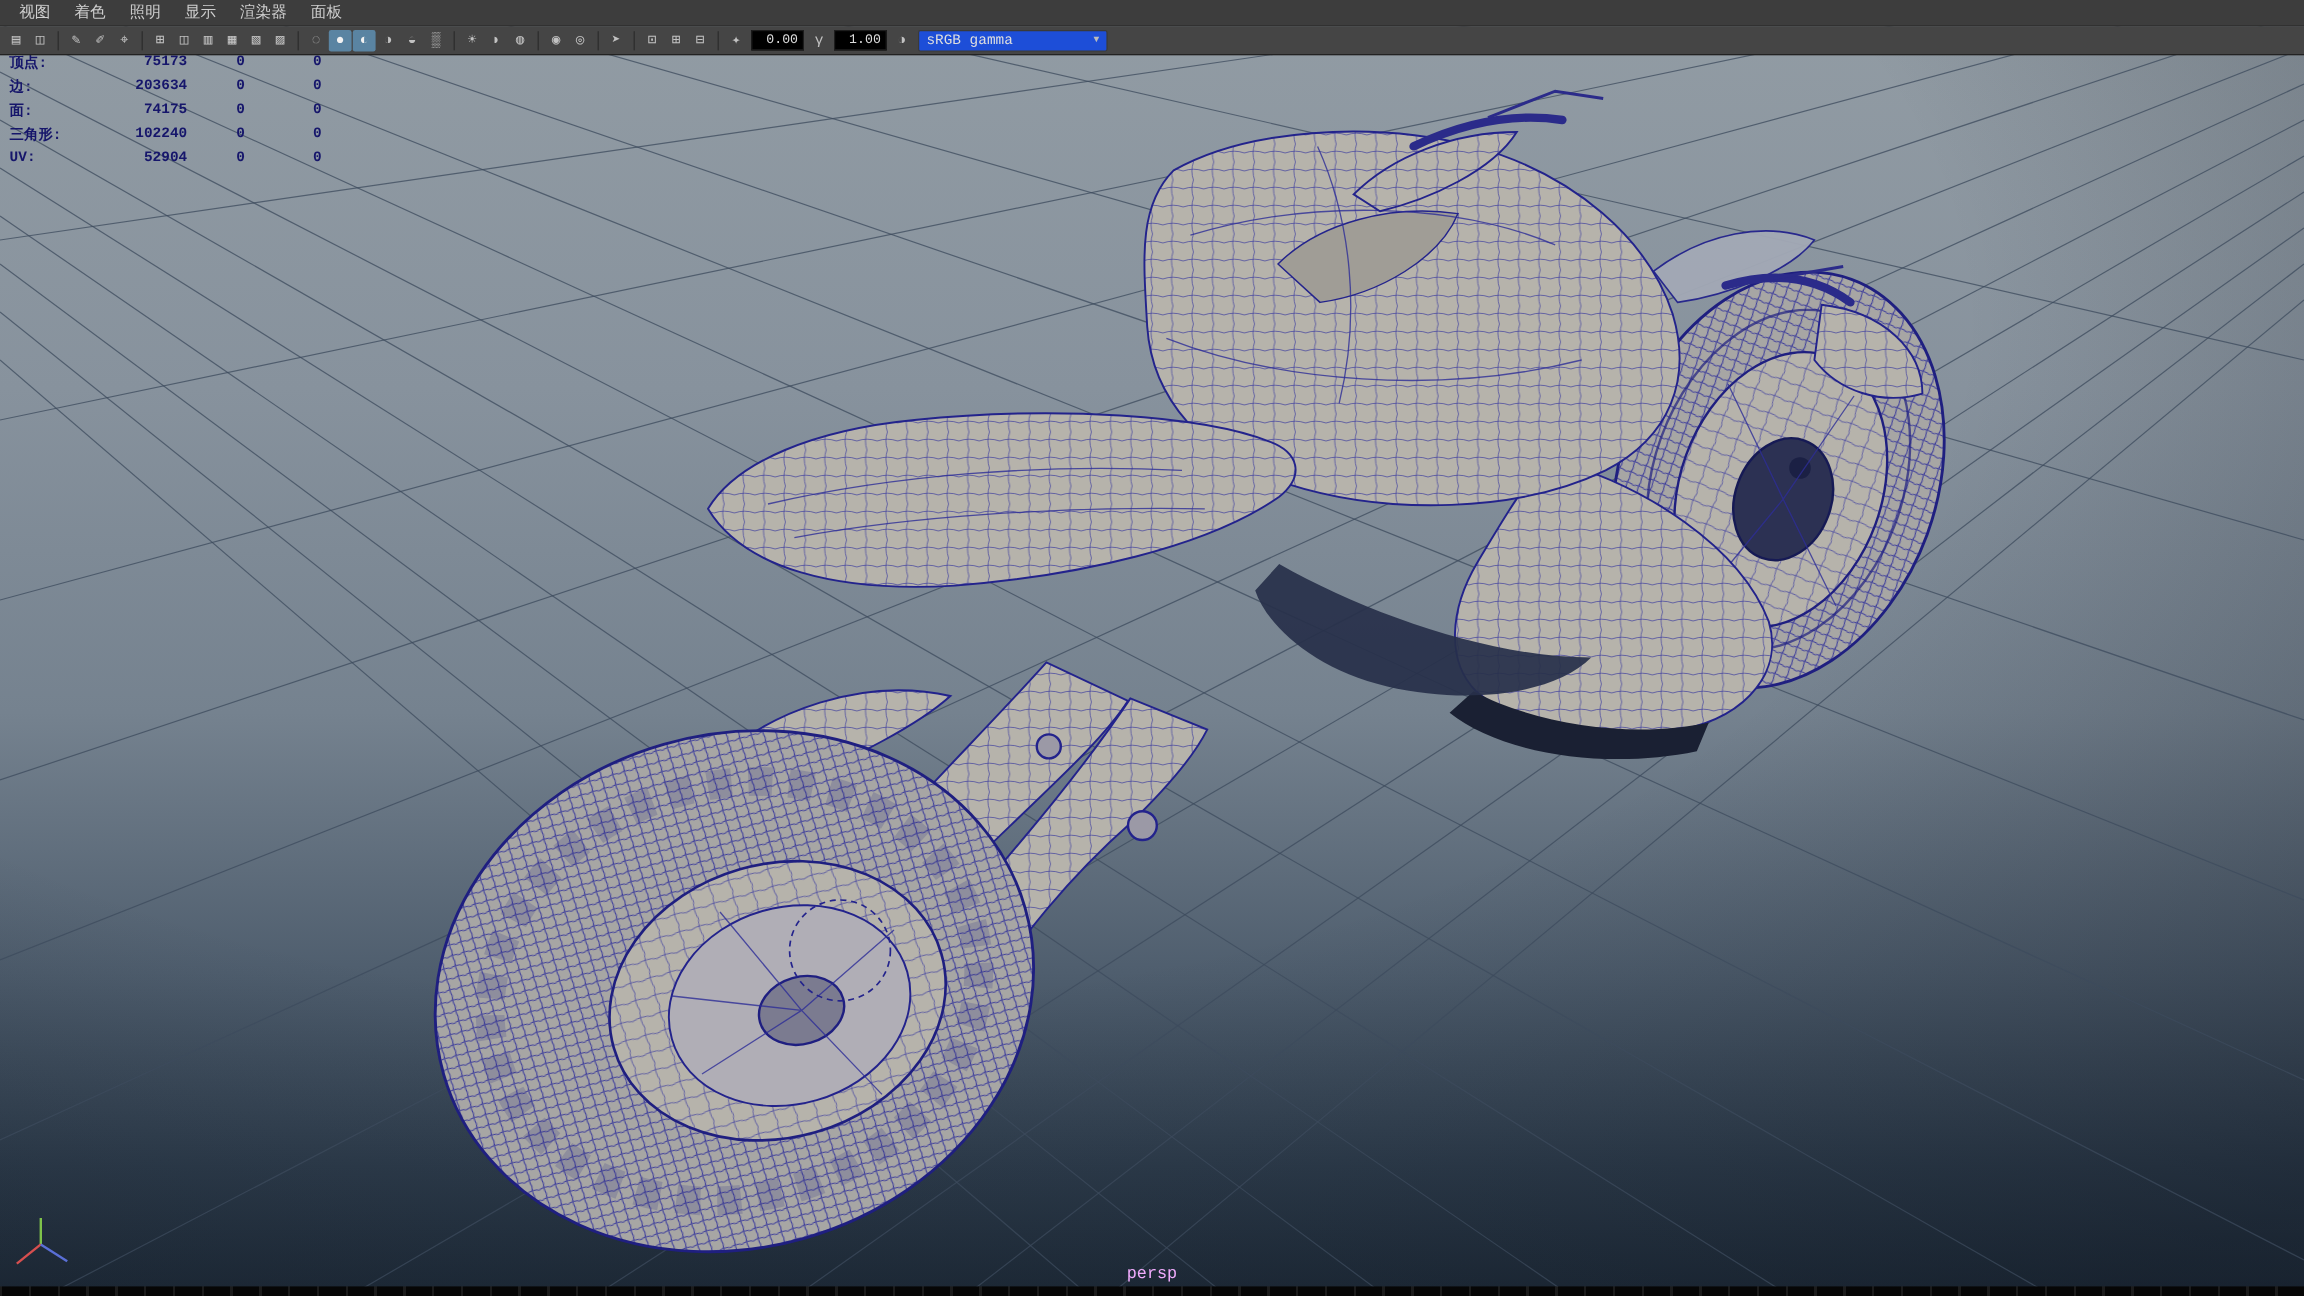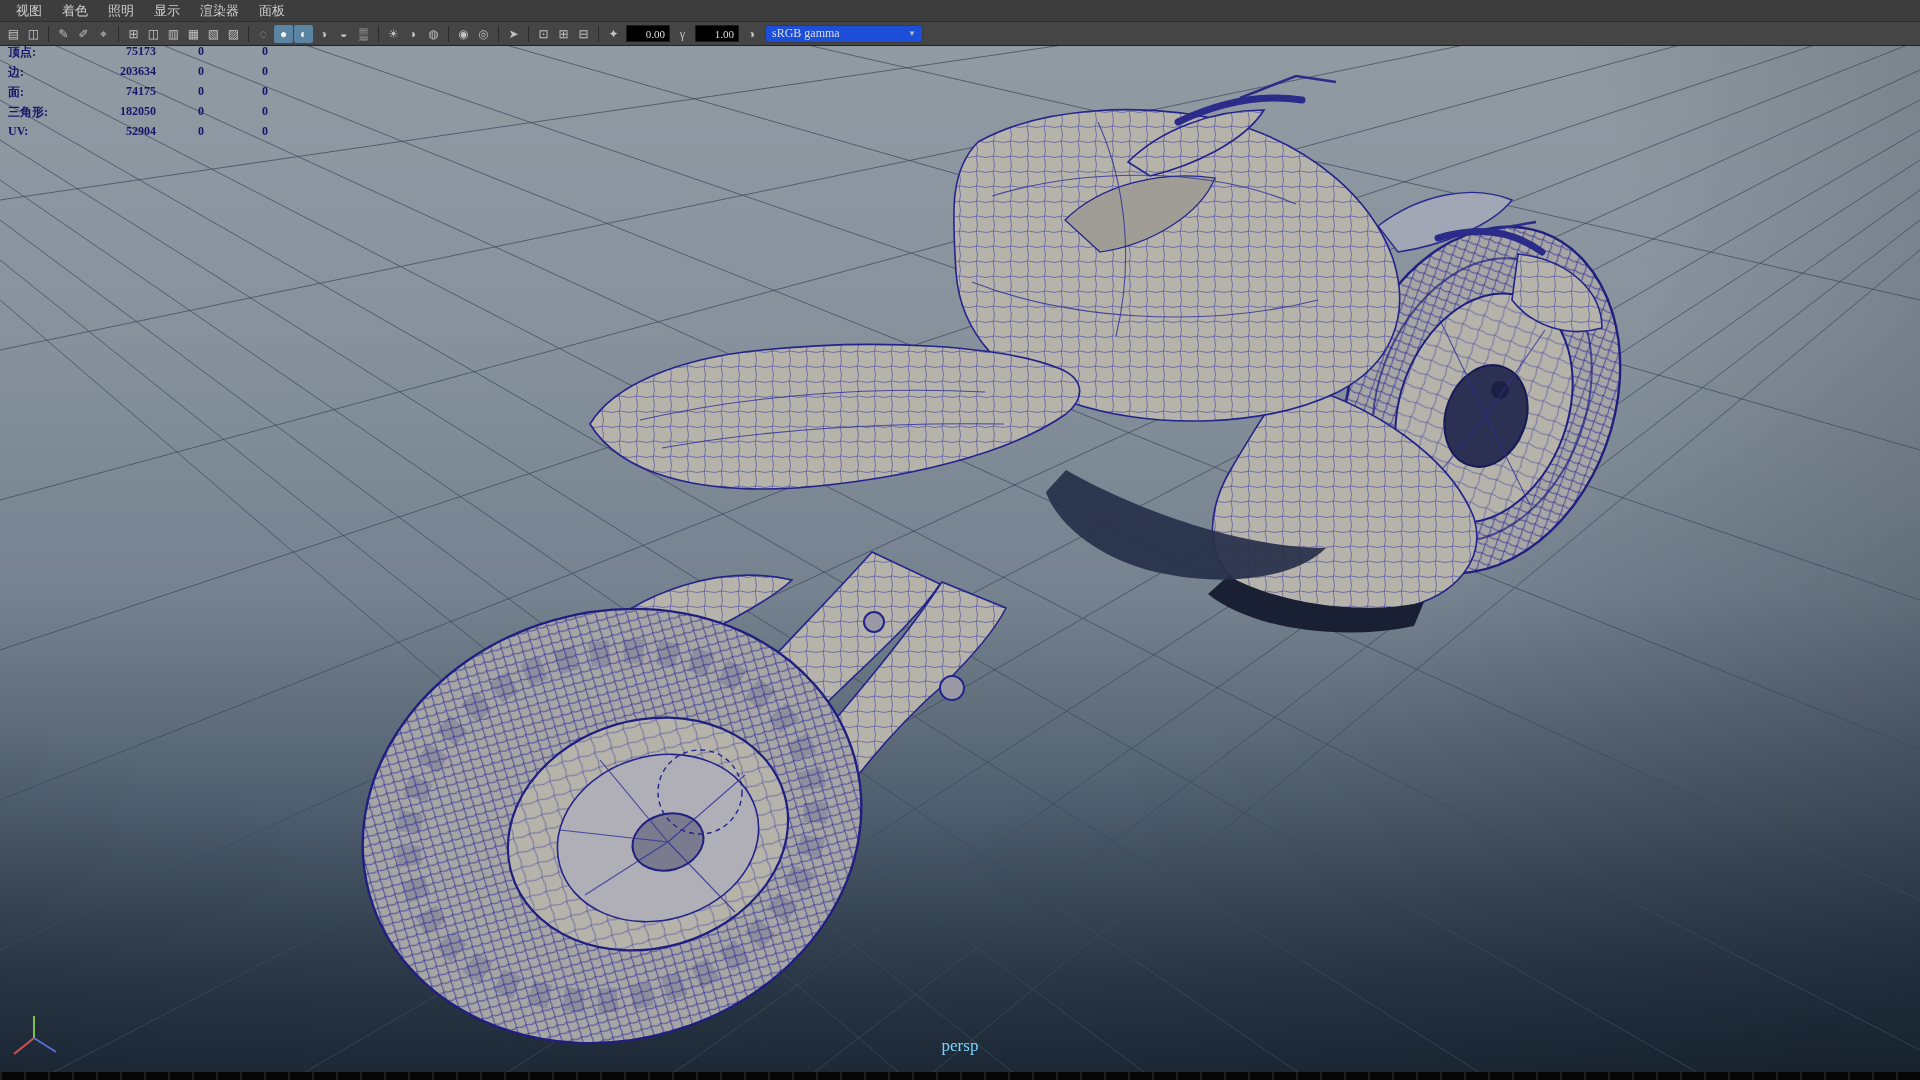--- a/index.html
+++ b/index.html
@@ -1,18 +1,18 @@
 <!DOCTYPE html>
 <html><head>
 <meta charset="utf-8">
 <style>
   *{margin:0;padding:0;box-sizing:border-box}
   html,body{width:100%;height:100%;background:#111}
   .stage{position:relative;width:1920px;height:1080px;overflow:hidden;
-         font-family:Liberation Serif, serif;background:#202d3b}
+         font-family:Liberation Mono, monospace;background:#202d3b}
   .viewport-svg{position:absolute;inset:0;display:block}
 
   
   .menubar{position:absolute;top:0;left:0;right:0;height:22px;background:#3d3d3d;
            border-bottom:1px solid #2e2e2e;display:flex;align-items:center;padding-left:6px;z-index:10}
   .menu-item{color:#cfcfcf;font-size:13px;padding:0 10px;height:22px;line-height:22px;cursor:default}
 
   
   .statusline{position:absolute;top:22px;left:0;right:0;height:24px;background:#454545;
               border-bottom:1px solid #222;display:flex;align-items:center;padding:0 4px;z-index:10}
@@ -29,22 +29,22 @@
   .tb-dropdown .chev{font-size:8px;color:#bbb;margin-left:6px}
 
   
   .hud{position:absolute;top:44px;left:8px;z-index:5;color:#16166b;font-size:12px;font-weight:bold}
   .hud-row{display:flex;height:20px;align-items:flex-start}
   .hud-label{width:72px}
   .hud-value{width:76px;text-align:right}
   .hud-sel{width:48px;text-align:right}
   .hud-other{width:64px;text-align:right}
 
-  .persp-label{position:absolute;bottom:24px;left:0;right:0;text-align:center;color:#7dd3fc;
-               font-size:17px;z-index:5}
+  .persp-label{position:absolute;bottom:10px;left:0;right:0;text-align:center;color:#f0abfc;
+               font-size:14px;z-index:5}
   .axis-gizmo{position:absolute;left:6px;bottom:12px;z-index:5}
   .timeslider-strip{position:absolute;left:0;right:0;bottom:0;height:8px;z-index:11;
         background:repeating-linear-gradient(90deg,#1c1c1c 0 2px,#060606 2px 24px)}
 
   
   svg .gridln{stroke:#3d4b5d;stroke-width:1;opacity:.75}
   svg .panel{fill:url(#wire);stroke:#23238c;stroke-width:1.6}
   svg .panelD{fill:url(#wireDense);stroke:#1f1f80;stroke-width:2.4}
   svg .wireln{fill:none;stroke:#2d2d97;stroke-width:1.1;opacity:.8}
 </style>
@@ -255,21 +255,21 @@
       <span class="hud-other">0</span>
     </div>
     <div class="hud-row">
       <span class="hud-label">面:</span>
       <span class="hud-value">74175</span>
       <span class="hud-sel">0</span>
       <span class="hud-other">0</span>
     </div>
     <div class="hud-row">
       <span class="hud-label">三角形:</span>
-      <span class="hud-value">182050</span>
+      <span class="hud-value">102240</span>
       <span class="hud-sel">0</span>
       <span class="hud-other">0</span>
     </div>
     <div class="hud-row">
       <span class="hud-label">UV:</span>
       <span class="hud-value">52904</span>
       <span class="hud-sel">0</span>
       <span class="hud-other">0</span>
     </div>
   </div>

